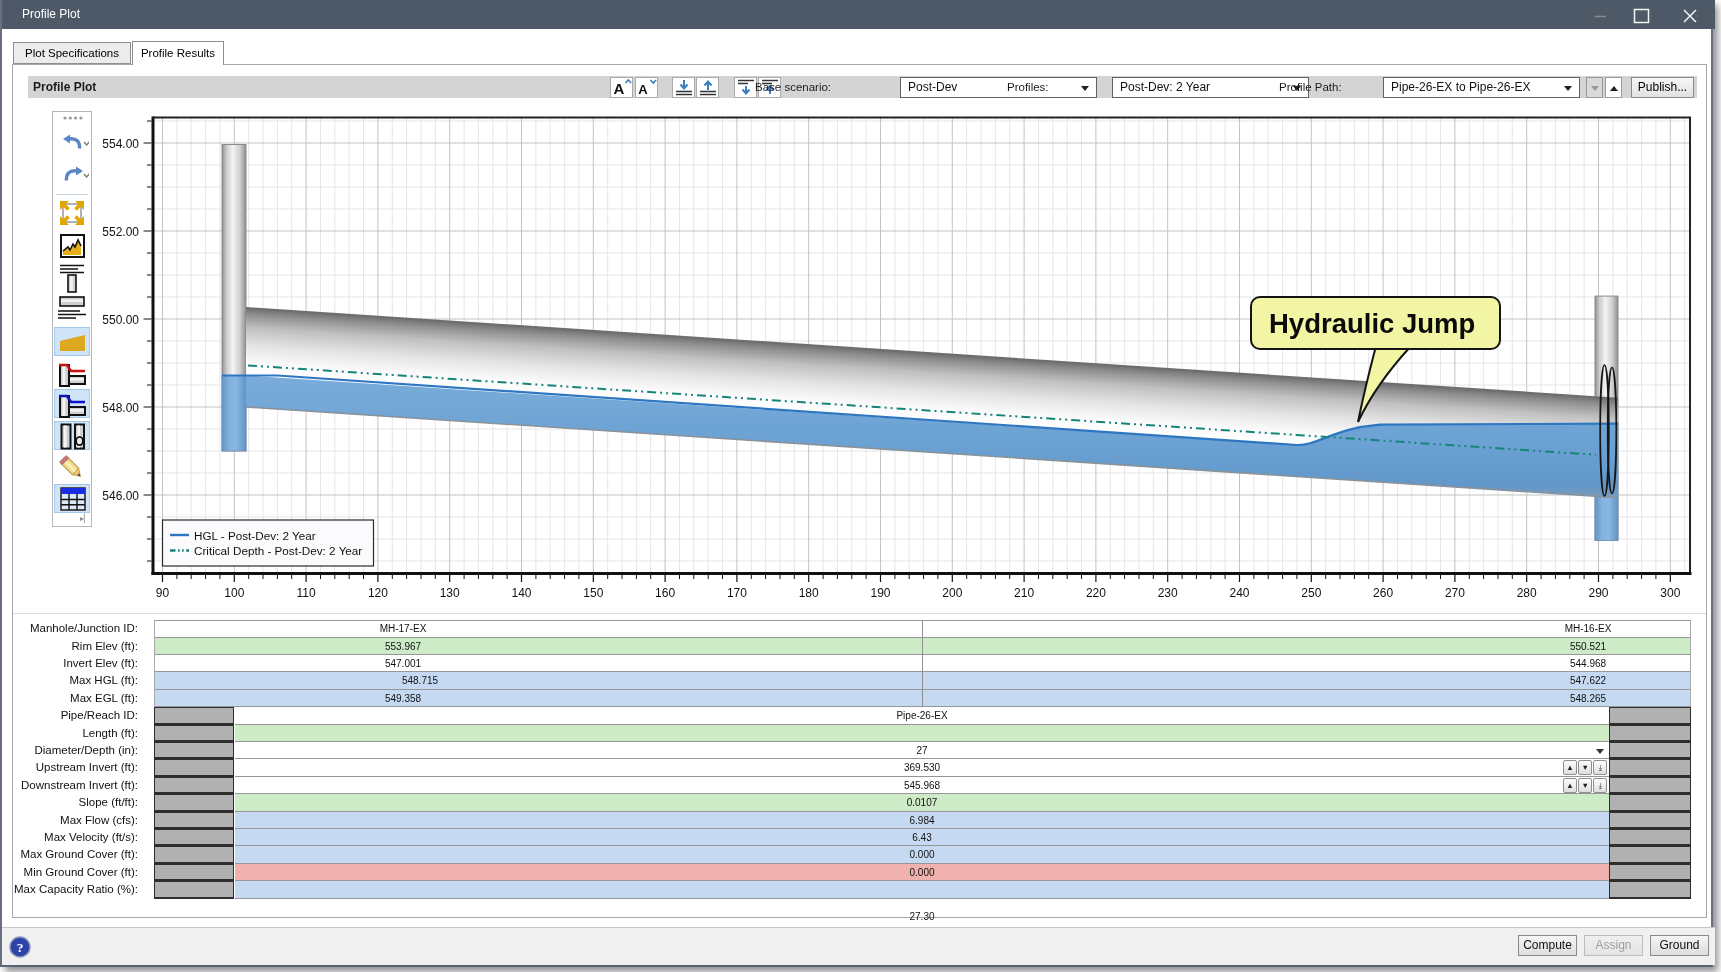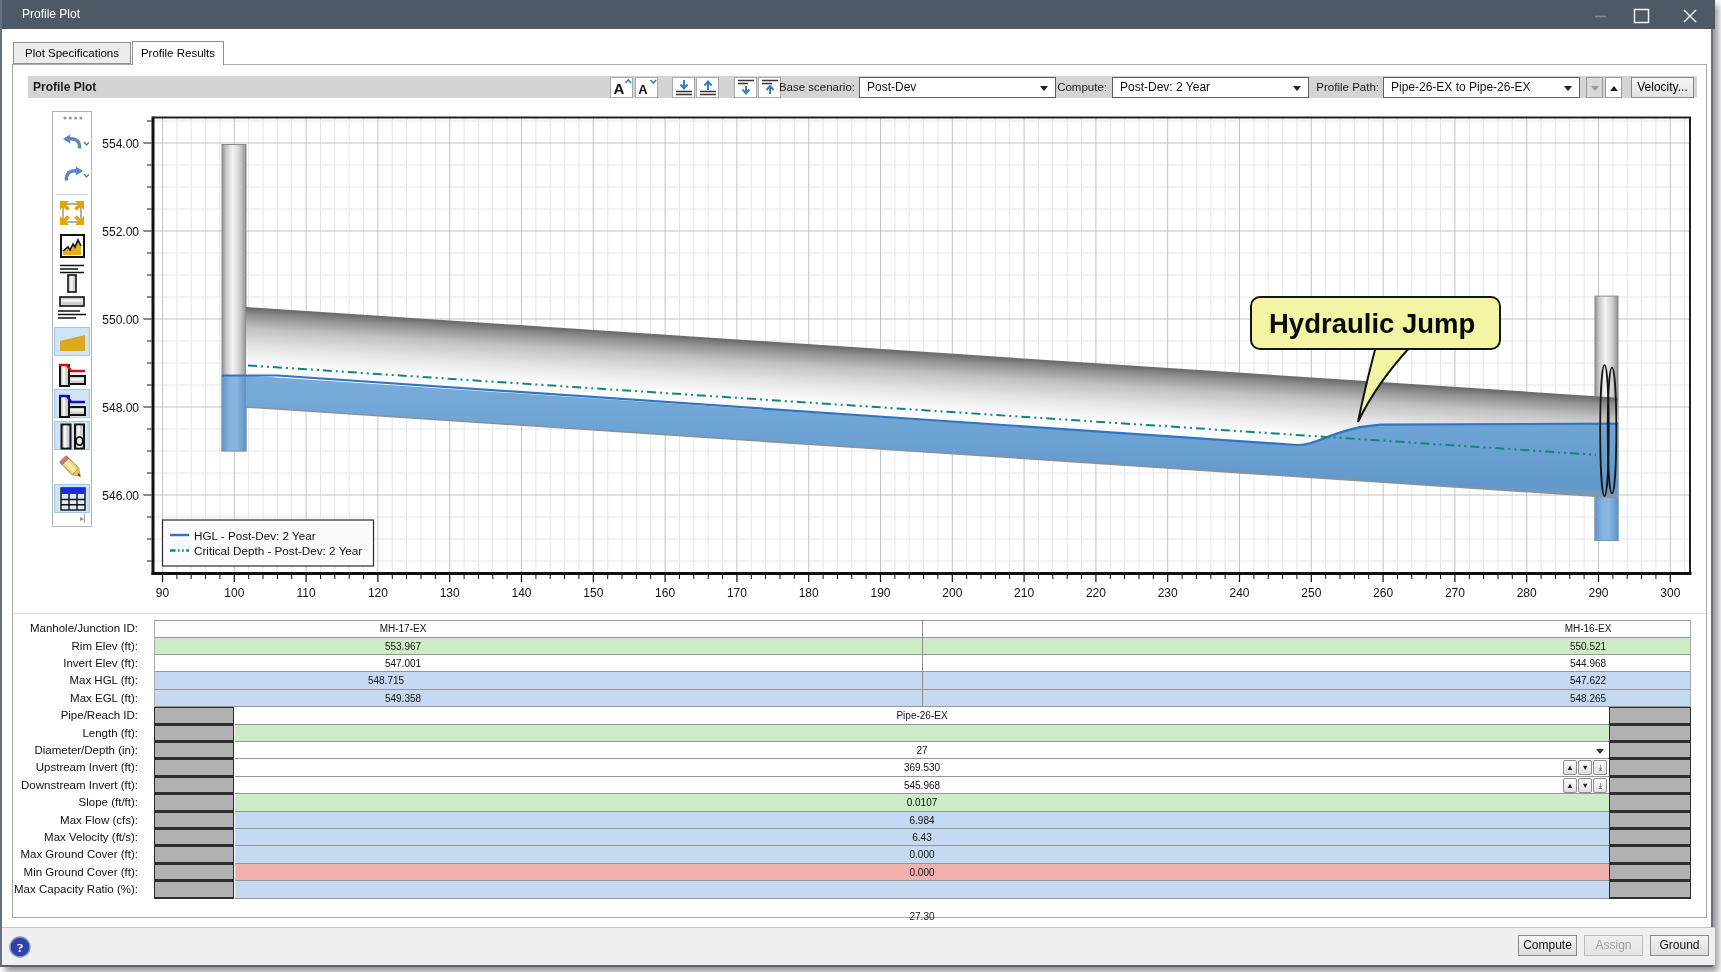--- a/index.html
+++ b/index.html
@@ -4,21 +4,21 @@
 body {width:1721px;height:972px;font-family:"Liberation Sans",sans-serif;background:#fff;overflow:hidden;position:relative}
 .win {position:absolute;left:0;top:0;width:1713px;height:967px;background:#fff;
   border-left:2px solid #66707e;border-right:2px solid #66707e;border-bottom:2px solid #5a6472;
   box-shadow:5px 5px 7px rgba(40,40,48,.5)}
 .title {position:absolute;left:0;top:0;width:1713px;height:29px;background:#4d5966;color:#fff;
   font-size:12px;line-height:29px;padding-left:20px}
 .tab {position:absolute;font-size:11.5px;text-align:center;border:1px solid #8f8f8f}
 .page {position:absolute;left:10px;top:64px;width:1695px;height:854px;border:1px solid #a8a8a8;background:#fff}
 .tbar {position:absolute;left:26px;top:76px;width:1669px;height:22px;background:#d4d4d4}
 .tbtn {position:absolute;top:77px;width:23px;height:21px;background:#fff;border:1px solid #ababab}
-.tlab {position:absolute;top:81px;font-size:11.5px;color:#1a1a1a;text-align:right}
+.tlab {position:absolute;top:81px;font-size:11.5px;color:#1a1a1a;}
 .dd {position:absolute;top:77px;height:21px;background:#fff;border:1px solid #616161;font-size:12px;
   line-height:19px;padding-left:7px;color:#111}
 .dd i {position:absolute;right:7px;top:8px;width:0;height:0;border:4.5px solid transparent;border-top:5.5px solid #222}
 .sbtn {position:absolute;top:77px;width:17px;height:21px;background:#fff;border:1px solid #9a9a9a}
 .sbtn i {position:absolute;left:3.5px;top:8px;width:0;height:0;border:4.5px solid transparent;border-top:5.5px solid #222}
 .pub {position:absolute;left:1629px;top:77px;width:63px;height:21px;background:linear-gradient(#f6f6f6,#e2e2e2);
   border:1px solid #8a8a8a;font-size:12px;text-align:center;line-height:19px}
 .ltb {position:absolute;left:50px;top:110.5px;width:40px;height:416px;background:#fff;border:1px solid #b5b5b5}
 .ic {position:absolute}
 .sel {position:absolute;left:52px;width:36px;height:29px;background:#cfe4f7;border:1px solid #a3c7e8}
@@ -62,32 +62,32 @@
       </svg></div>
     <div class="tbtn" style="left:732px"><svg width="22" height="19">
 <path d="M3 2.5 h16 M3 5.5 h10" stroke="#333" stroke-width="1.4"></path>
 <path d="M11 8 v7 M7.5 11.5 L11 15.5 L14.5 11.5" stroke="#3a7ec2" stroke-width="2" fill="none"></path>
       </svg></div>
     <div class="tbtn" style="left:756px"><svg width="22" height="19">
 <path d="M3 2.5 h16 M3 5.5 h10" stroke="#333" stroke-width="1.4"></path>
 <path d="M11 16 v-7 M7.5 12 L11 8 L14.5 12" stroke="#3a7ec2" stroke-width="2" fill="none"></path>
       </svg></div>
     <div class="tlab" style="left:753px;width:100px">Base scenario:</div>
-    <div class="dd" style="left:857px;width:197px"><span>Post-Dev</span><i></i></div>
-    <div class="tlab" style="left:1005px;width:100px">Compute:</div>
+    <div class="dd" style="left:898px;width:197px"><span>Post-Dev</span><i></i></div>
+    <div class="tlab" style="left:1005px;width:100px">Profiles:</div>
     <div class="dd" style="left:1110px;width:197px"><span>Post-Dev: 2 Year</span><i></i></div>
     <div class="tlab" style="left:1277px;width:100px">Profile Path:</div>
     <div class="dd" style="left:1381px;width:197px"><span>Pipe-26-EX to Pipe-26-EX</span><i></i></div>
     <div class="sbtn" style="left:1584px;background:#d9d9d9">
       <i style="border-top-color:#9a9a9a"></i>
     </div>
     <div class="sbtn" style="left:1603px">
       <i style="border:4.5px solid transparent;border-bottom:5.5px solid #222;top:4px"></i>
     </div>
-    <div class="pub">Velocity...</div>
+    <div class="pub">Publish...</div>
 <div class="ltb"></div>
     <svg class="ic" style="left:60px;top:114px" width="22" height="8">
       <g fill="#9a9a9a">
         <circle cx="3" cy="4" r="1.6"></circle>
         <circle cx="8.3" cy="4" r="1.6"></circle>
         <circle cx="13.6" cy="4" r="1.6"></circle>
         <circle cx="18.9" cy="4" r="1.6"></circle>
       </g>
     </svg>
     <svg class="ic" style="left:55px;top:131px" width="32" height="25">
@@ -268,21 +268,21 @@
     <div class="lbl" style="top:637.6px">Rim Elev (ft):</div>
     <div class="row" style="top:637.6px;left:152px;width:1537px;background:#cdebc6"></div>
     <div class="val" style="top:637.6px;left:401px">553.967</div>
     <div class="val" style="top:637.6px;left:1586px">550.521</div>
     <div class="lbl" style="top:655.0px">Invert Elev (ft):</div>
     <div class="row" style="top:655.0px;left:152px;width:1537px;background:#ffffff"></div>
     <div class="val" style="top:655.0px;left:401px">547.001</div>
     <div class="val" style="top:655.0px;left:1586px">544.968</div>
     <div class="lbl" style="top:672.4px">Max HGL (ft):</div>
     <div class="row" style="top:672.4px;left:152px;width:1537px;background:#c5daf2"></div>
-    <div class="val" style="top:672.4px;left:384px">548.715</div>
+    <div class="val" style="top:672.4px;left:418px">548.715</div>
     <div class="val" style="top:672.4px;left:1586px">547.622</div>
     <div class="lbl" style="top:689.8px">Max EGL (ft):</div>
     <div class="row" style="top:689.8px;left:152px;width:1537px;background:#c5daf2"></div>
     <div class="val" style="top:689.8px;left:401px">549.358</div>
     <div class="val" style="top:689.8px;left:1586px">548.265</div>
     <div class="lbl" style="top:707.2px">Pipe/Reach ID:</div>
     <div class="row gry" style="top:707.2px;left:152px;width:80px"></div>
     <div class="row" style="top:707.2px;left:233px;width:1374px;background:#ffffff"></div>
     <div class="row gry" style="top:707.2px;left:1607px;width:82px"></div>
     <div class="val" style="top:707.2px;left:920px">Pipe-26-EX</div>

